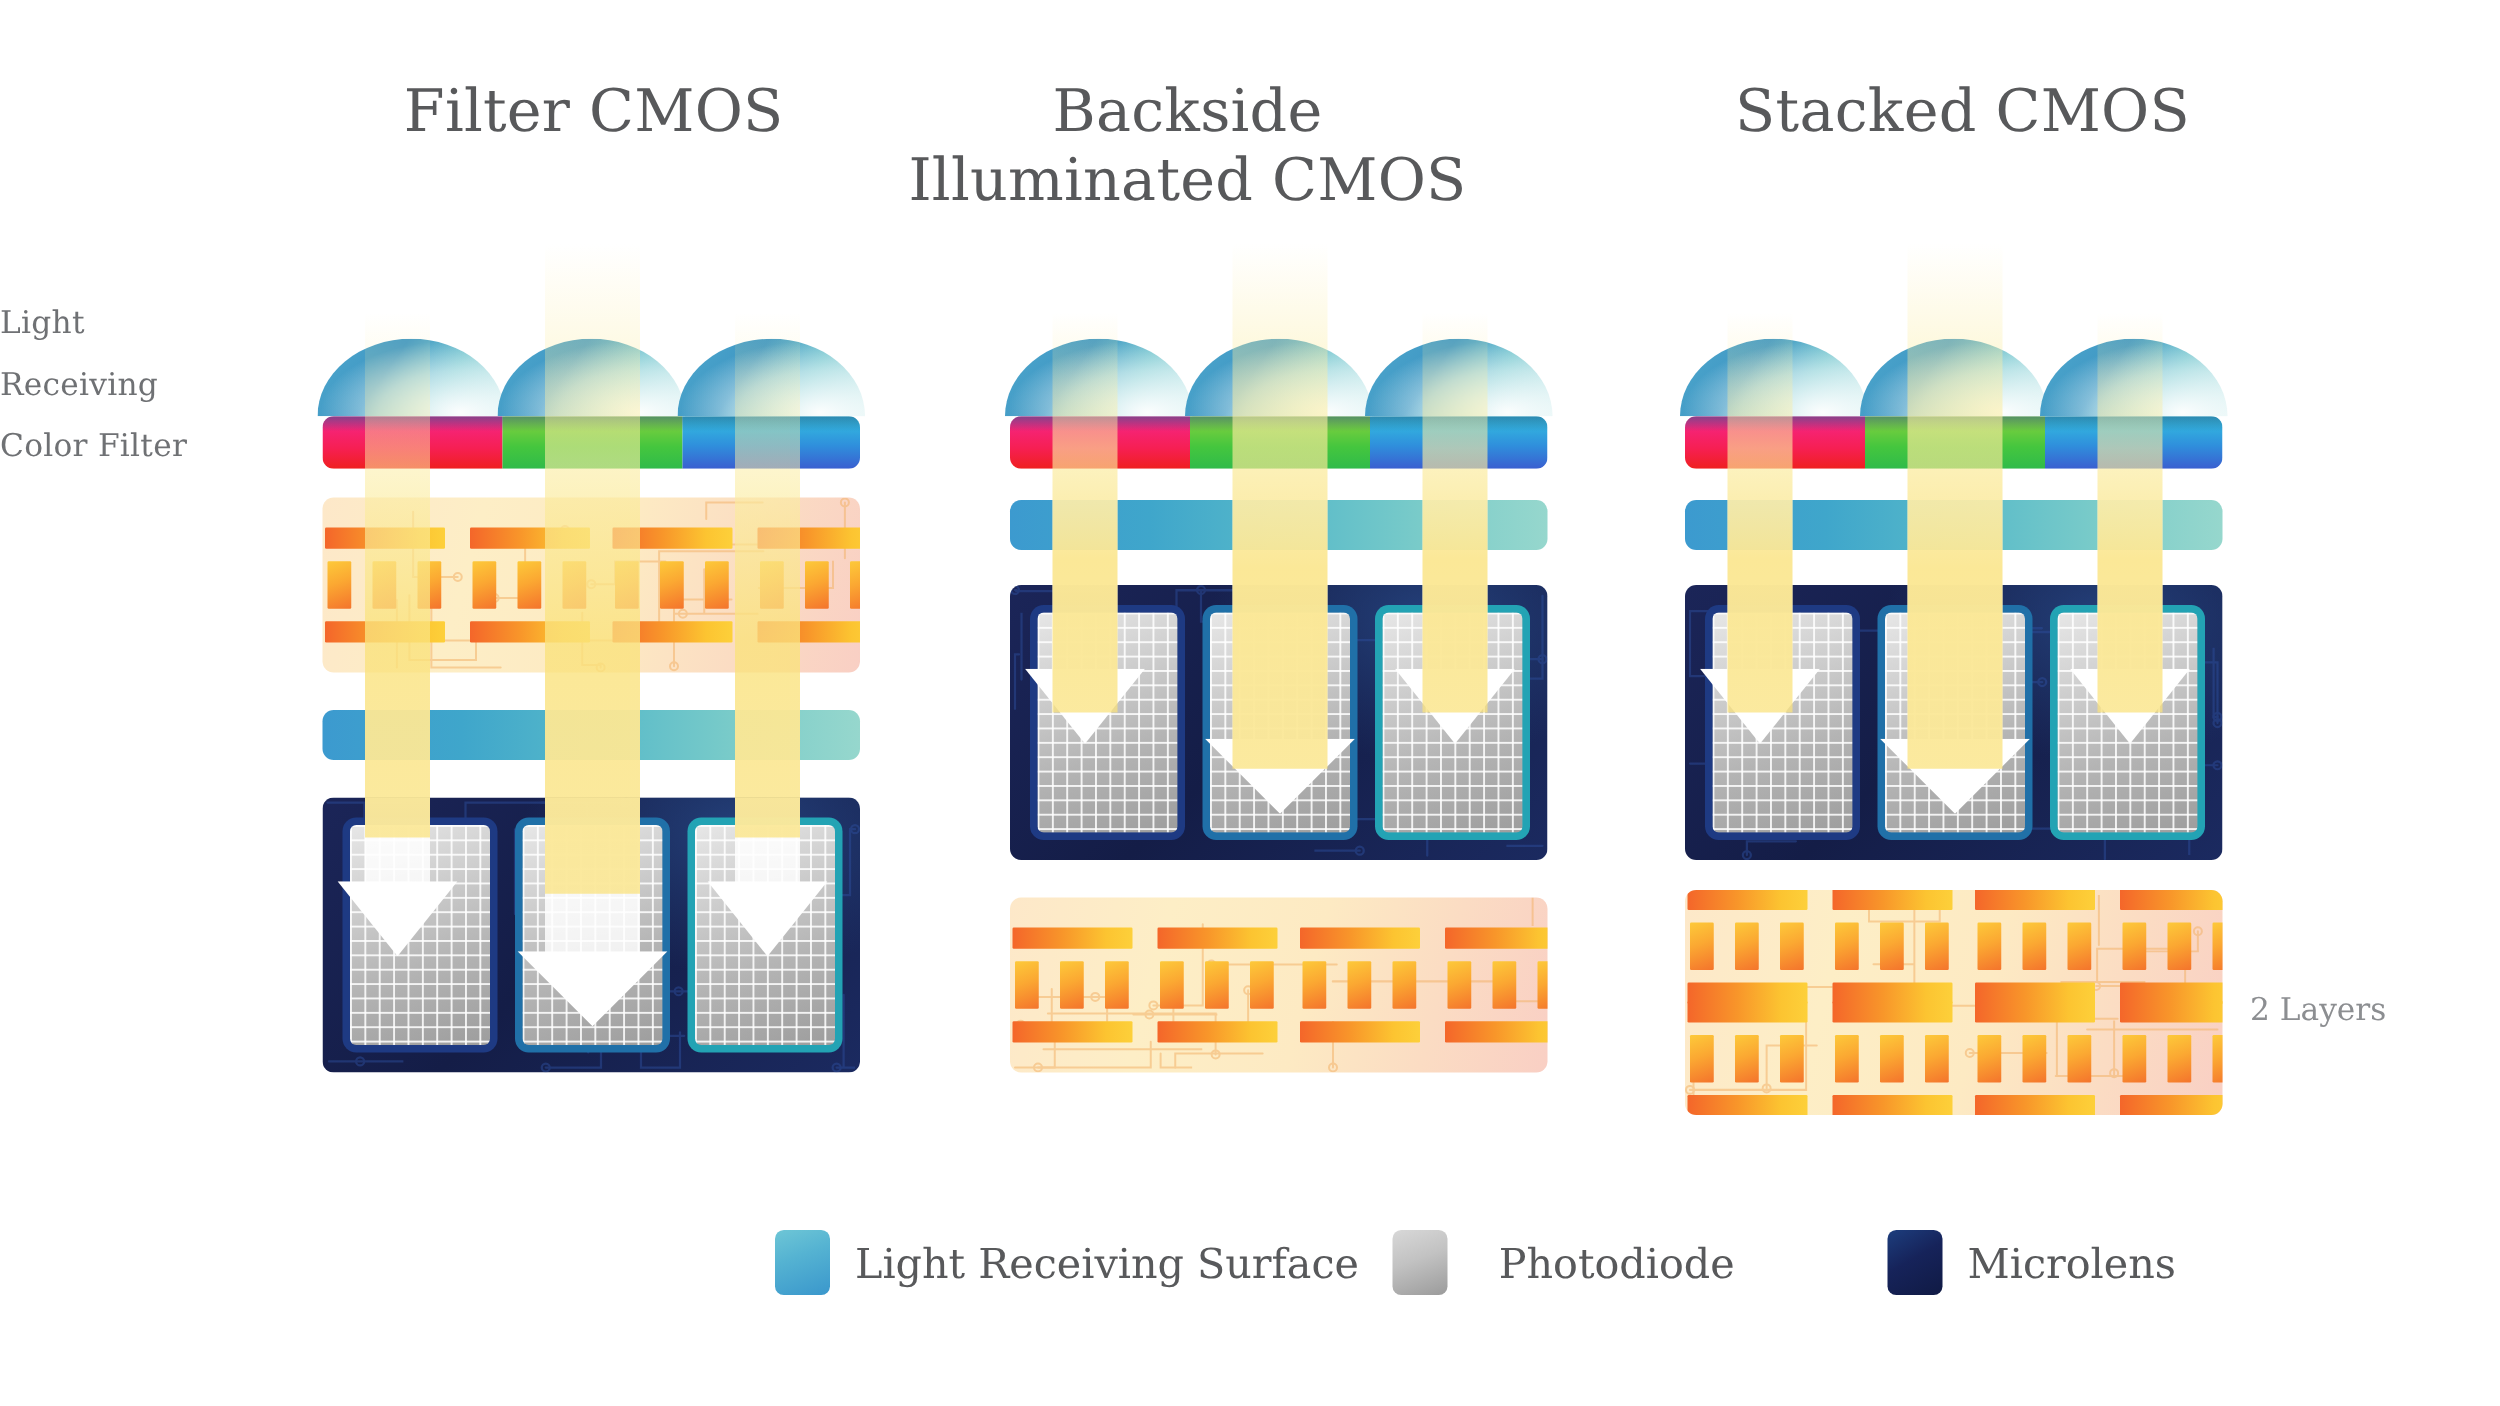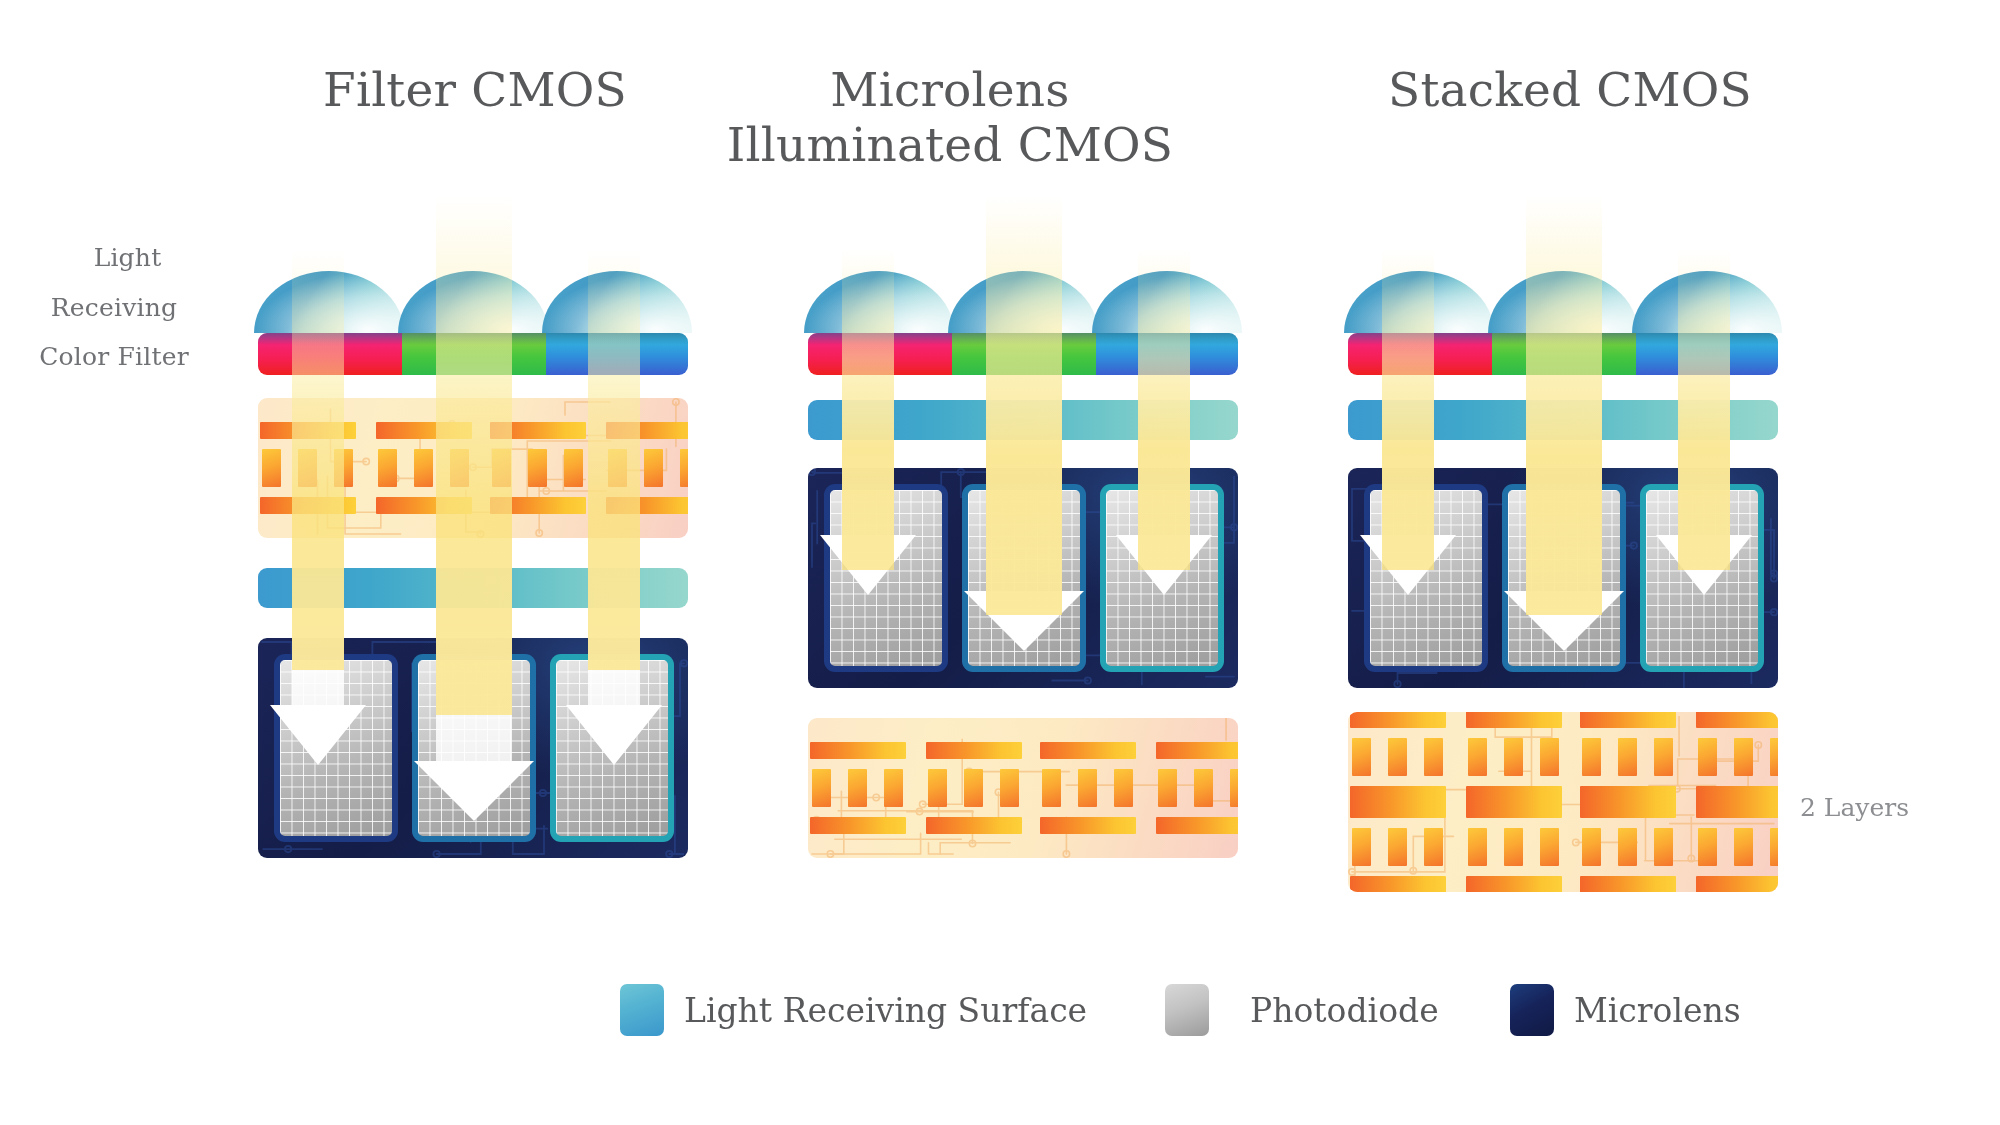--- a/index.html
+++ b/index.html
@@ -14,21 +14,21 @@
     position:absolute;text-align:center;color:#58595b;
     font-family:"DejaVu Serif","Liberation Serif",serif;
     font-size:47px;font-weight:400;line-height:1.18;letter-spacing:.2px;
   }
   #title-0{left:215px;top:62px;width:520px;}
   #title-1{left:700px;top:62px;width:500px;}
   #title-2{left:1290px;top:62px;width:560px;text-align:center;}
 
   
   .side-label{
-    position:absolute;text-align:center;color:#6f7174;
+    position:absolute;text-align:left;color:#6f7174;
     font-family:"DejaVu Serif","Liberation Serif",serif;
     font-size:25px;letter-spacing:.2px;white-space:nowrap;
   }
   #label-light{left:0;top:243px;width:255px;}
   #label-microlens{left:0;top:293px;width:228px;}
   #label-colorfilter{left:0;top:342px;width:228px;}
 
   #layers-note{
     position:absolute;left:1800px;top:793px;color:#8c8e91;
     font-family:"DejaVu Serif","Liberation Serif",serif;font-size:25px;
@@ -109,29 +109,29 @@
   .lg-item{position:absolute;top:0;height:70px;display:flex;align-items:center;gap:20px;}
   .lg-sw{width:44px;height:52px;border-radius:7px;flex:none;position:relative;}
   .lg-sw.metal{background:linear-gradient(160deg,#fceaa8 0%,#fbe3a8 38%,#f9cdb4 78%,#f7c4bb 100%);}
   .lg-sw.metal::after{content:"";position:absolute;left:10px;top:18px;width:24px;height:16px;
         background:linear-gradient(90deg,#f76a2b 0%,#fa9b2c 45%,#fdc733 100%);}
   .lg-sw.lrs{background:linear-gradient(160deg,#6ec6d6 0%,#55b3d2 40%,#3a97cc 100%);}
   .lg-sw.pd{background:linear-gradient(160deg,#d8d8d8 0%,#c2c2c2 45%,#9b9b9b 100%);}
   .lg-sw.sub{background:linear-gradient(150deg,#1d3e7e 0%,#16235a 45%,#101a44 100%);}
   .lg-txt{color:#58595b;font-family:"DejaVu Serif","Liberation Serif",serif;
           font-size:33px;white-space:nowrap;}
-  #lg-0{left:255px;} #lg-1{left:620px;} #lg-2{left:1165px;gap:41px;} #lg-3{left:1510px;}
+  #lg-0{left:255px;} #lg-1{left:620px;} #lg-2{left:1114px;gap:41px;} #lg-3{left:1510px;}
 </style>
 </head>
 <body>
 
 <div class="stage">
 
   <div class="col-title" id="title-0">Filter CMOS</div>
-  <div class="col-title" id="title-1">Microlens Illuminated CMOS</div>
+  <div class="col-title" id="title-1">Backside Illuminated CMOS</div>
   <div class="col-title" id="title-2">Stacked CMOS</div>
 
   <div class="side-label" id="label-light">Light</div>
   <div class="side-label" id="label-microlens">Receiving</div>
   <div class="side-label" id="label-colorfilter">Color Filter</div>
 
   <div id="layers-note">2 Layers</div>
 
   <div class="column" id="col-0">
 

